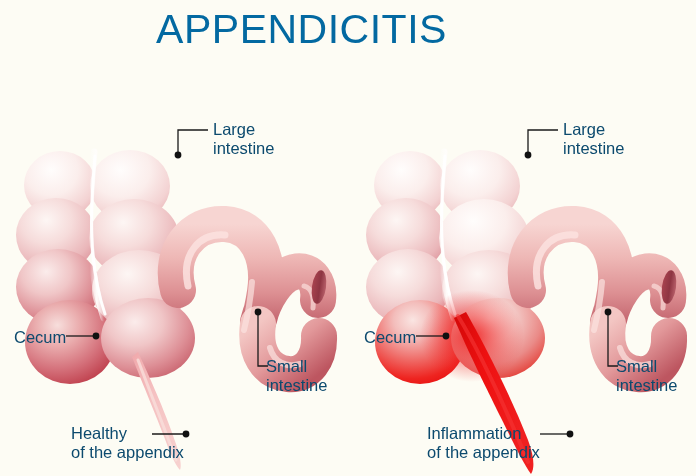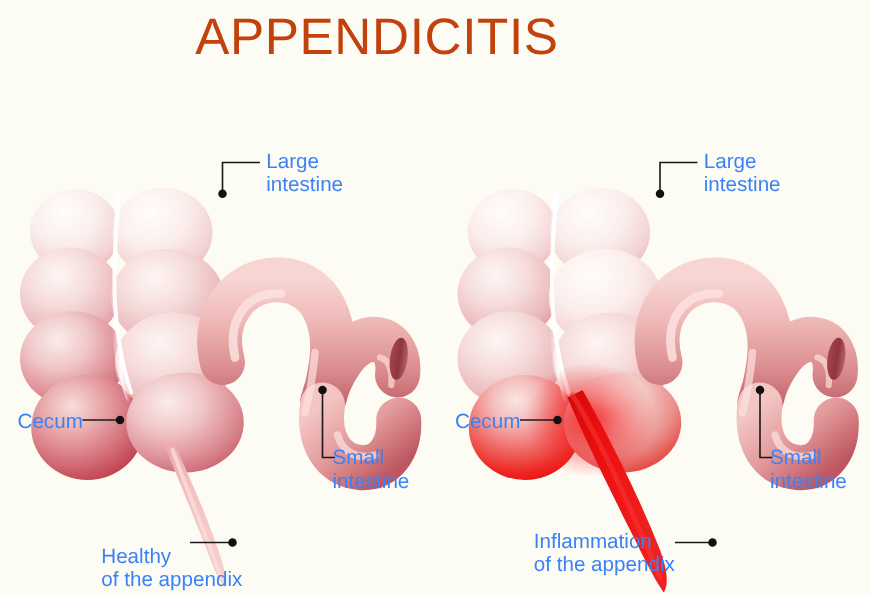--- a/index.html
+++ b/index.html
@@ -22,29 +22,29 @@
   }
   .title {
     position: absolute;
     top: 6px;
     left: 0;
     width: 603px;
     text-align: center;
     font-size: 41px;
     font-weight: 400;
     letter-spacing: 0.5px;
-    color: #c2410c;
+    color: #0369a1;
     font-family: "Liberation Sans", sans-serif;
     white-space: nowrap;
   }
   .label {
     position: absolute;
     font-size: 16.5px;
     line-height: 19px;
-    color: #3b82f6;
+    color: #0c4a6e;
     font-family: "Liberation Sans", sans-serif;
     white-space: pre;
   }
   svg.anatomy {
     position: absolute;
     top: 0;
     left: 0;
     width: 696px;
     height: 476px;
     pointer-events: none;
@@ -264,21 +264,21 @@
       <path d="M 540 434 L 570 434" fill="none" stroke="#1a1a1a" stroke-width="1.3"></path>
       <circle cx="570" cy="434" r="3.4" fill="#111111"></circle>
     </g>
   </svg>
 
   <div class="label" style="left: 213px; top: 120px;">Large
 intestine</div>
   <div class="label" style="left: 14px; top: 328px;">Cecum</div>
   <div class="label" style="left: 266px; top: 357px;">Small
 intestine</div>
-  <div class="label" style="left: 81px; top: 424px; margin-top: 12px;">Healthy
+  <div class="label" style="left: 71px; top: 424px;">Healthy
 of the appendix</div>
 
   <div class="label" style="left: 563px; top: 120px;">Large
 intestine</div>
   <div class="label" style="left: 364px; top: 328px;">Cecum</div>
   <div class="label" style="left: 616px; top: 357px;">Small
 intestine</div>
   <div class="label" style="left: 427px; top: 424px;">Inflammation
 of the appendix</div>
 

